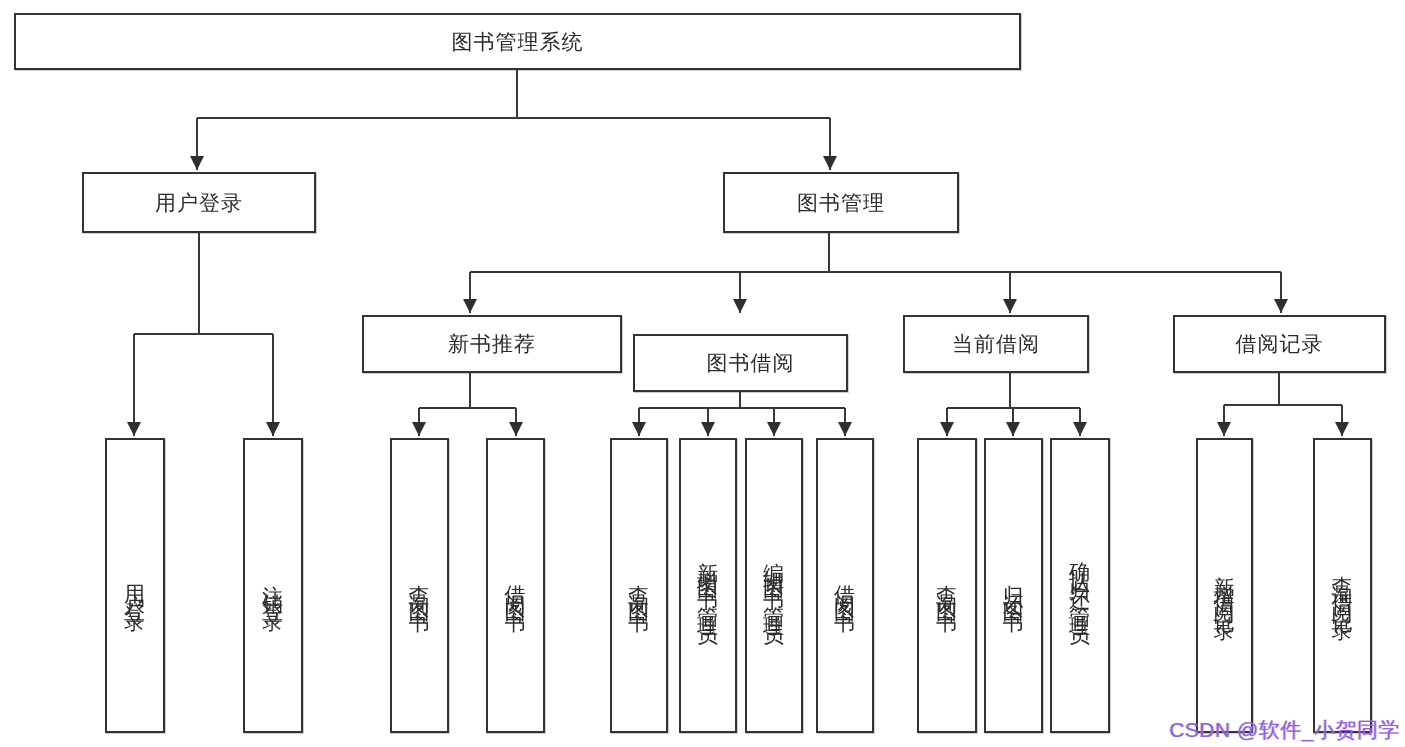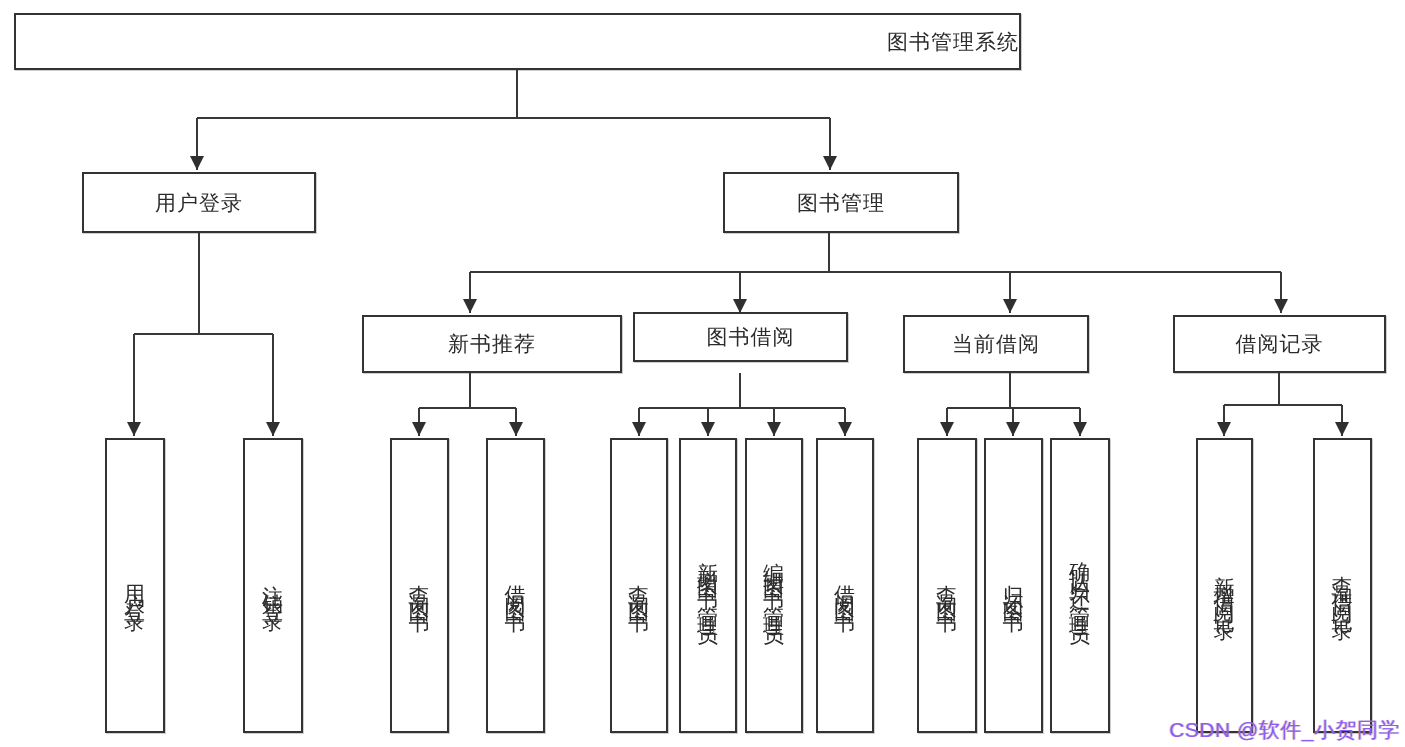--- a/index.html
+++ b/index.html
@@ -107,35 +107,35 @@
       <path d="M1013,408 V436" marker-end="url(#arrow)"></path>
       <path d="M1080,408 V436" marker-end="url(#arrow)"></path>
 
       <path d="M1279,373 V405"></path>
       <path d="M1224,405 H1342"></path>
       <path d="M1224,405 V436" marker-end="url(#arrow)"></path>
       <path d="M1342,405 V436" marker-end="url(#arrow)"></path>
     </g>
   </svg>
 
-  <div class="box h" style="left:14px; top:13px; width:1007px; height:57px;justify-content:flex-end;">
+  <div class="box h" style="left:14px; top:13px; width:1007px; height:57px;">
     <span>图书管理系统</span>
   </div>
 
   <div class="box h" style="left:82px; top:172px; width:234px; height:61px;">
     <span>用户登录</span>
   </div>
   <div class="box h" style="left:711px; top:172px; width:236px; height:61px;margin-left:12px;">
     <span>图书管理</span>
   </div>
 
   <div class="box h" style="left:362px; top:315px; width:260px; height:58px;">
     <span>新书推荐</span>
   </div>
-  <div class="box h" style="left:633px; top:312px; width:215px; height:50px;padding-left:20px;">
+  <div class="box h" style="left:633px; top:334px; width:215px; height:58px;padding-left:20px;">
     <span>图书借阅</span>
   </div>
   <div class="box h" style="left:903px; top:315px; width:186px; height:58px;">
     <span>当前借阅</span>
   </div>
   <div class="box h" style="left:1173px; top:315px; width:213px; height:58px;">
     <span>借阅记录</span>
   </div>
 
   <div class="box v" style="left:105px; top:438px; width:60px; height:295px;">

